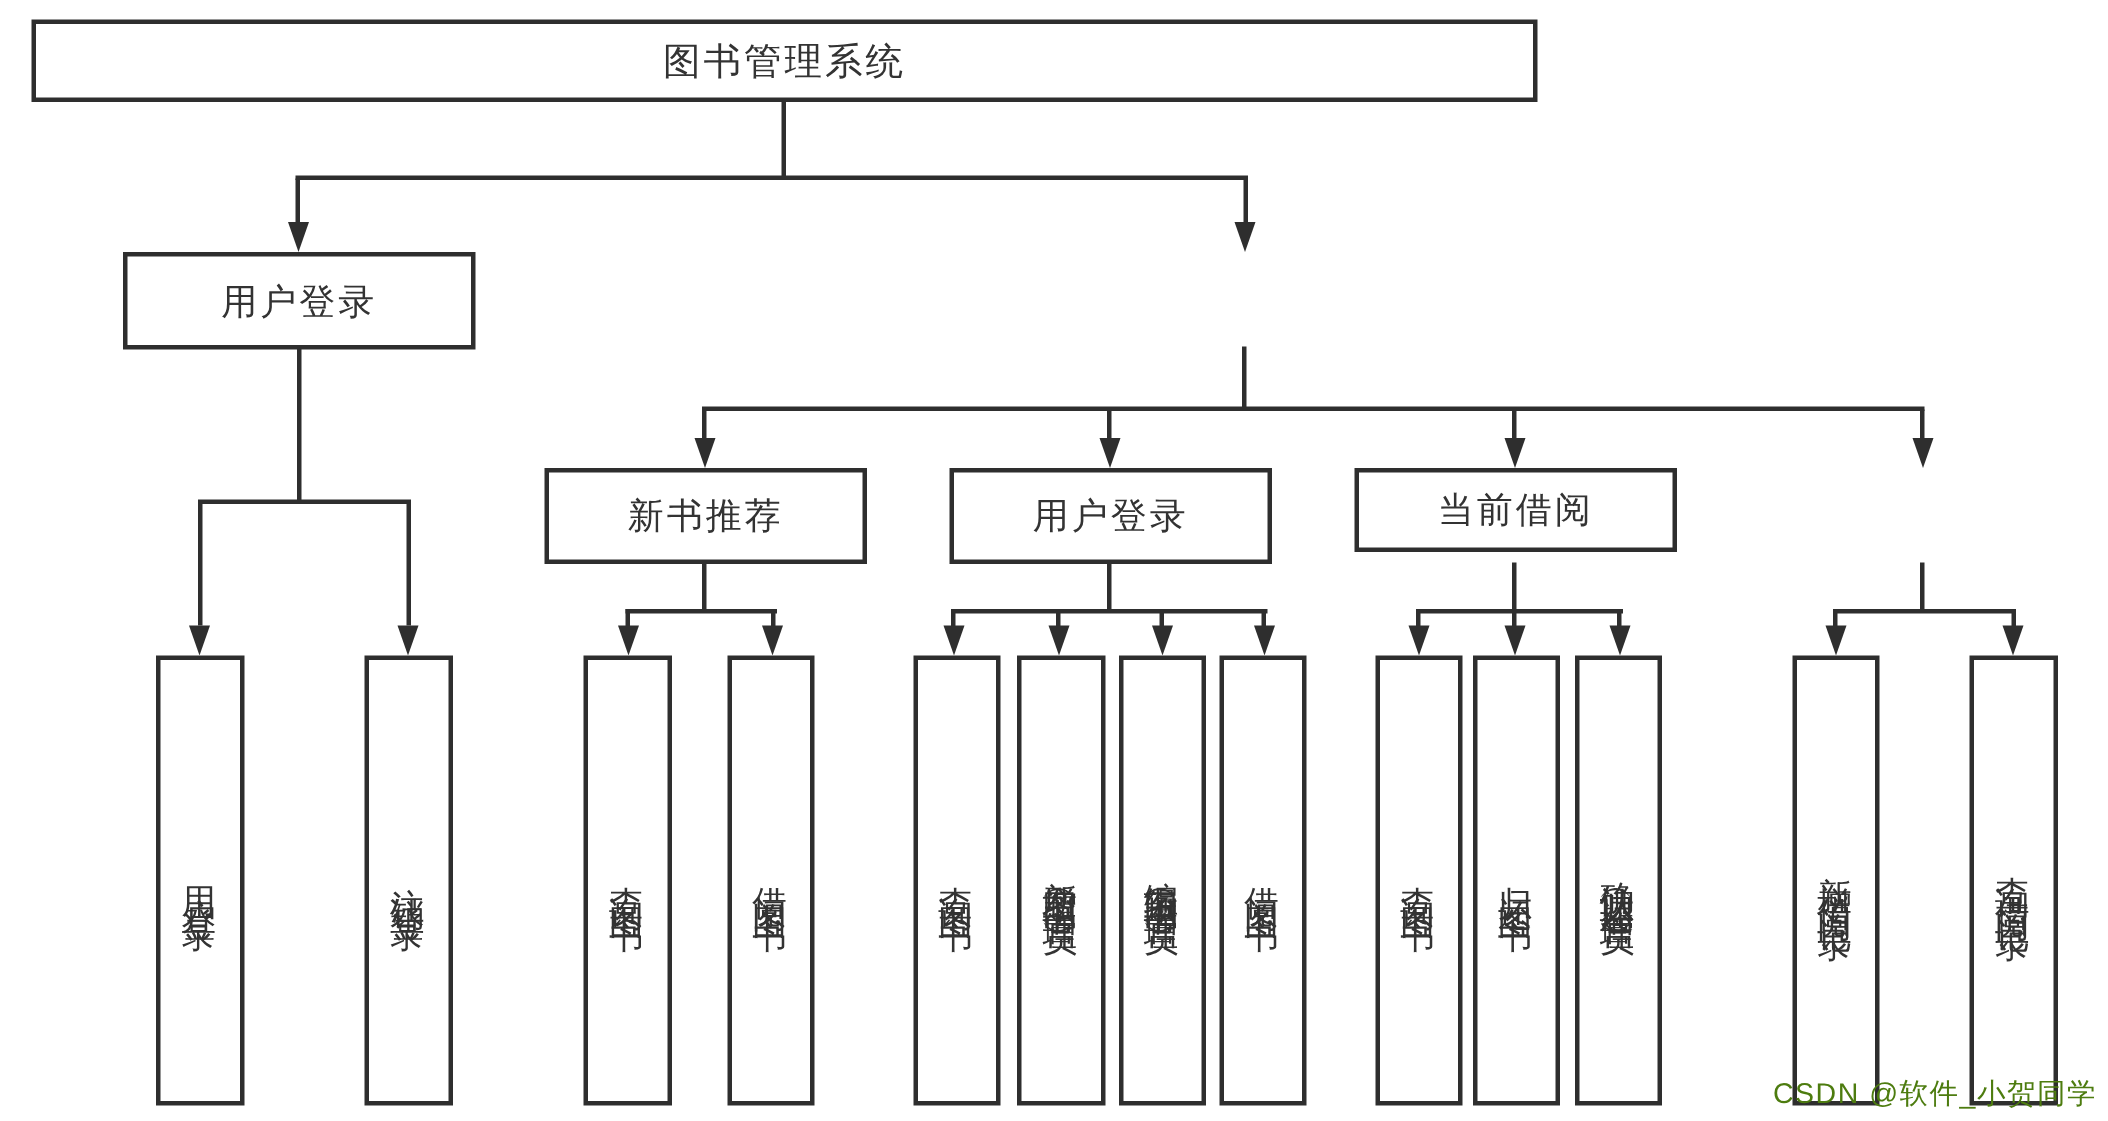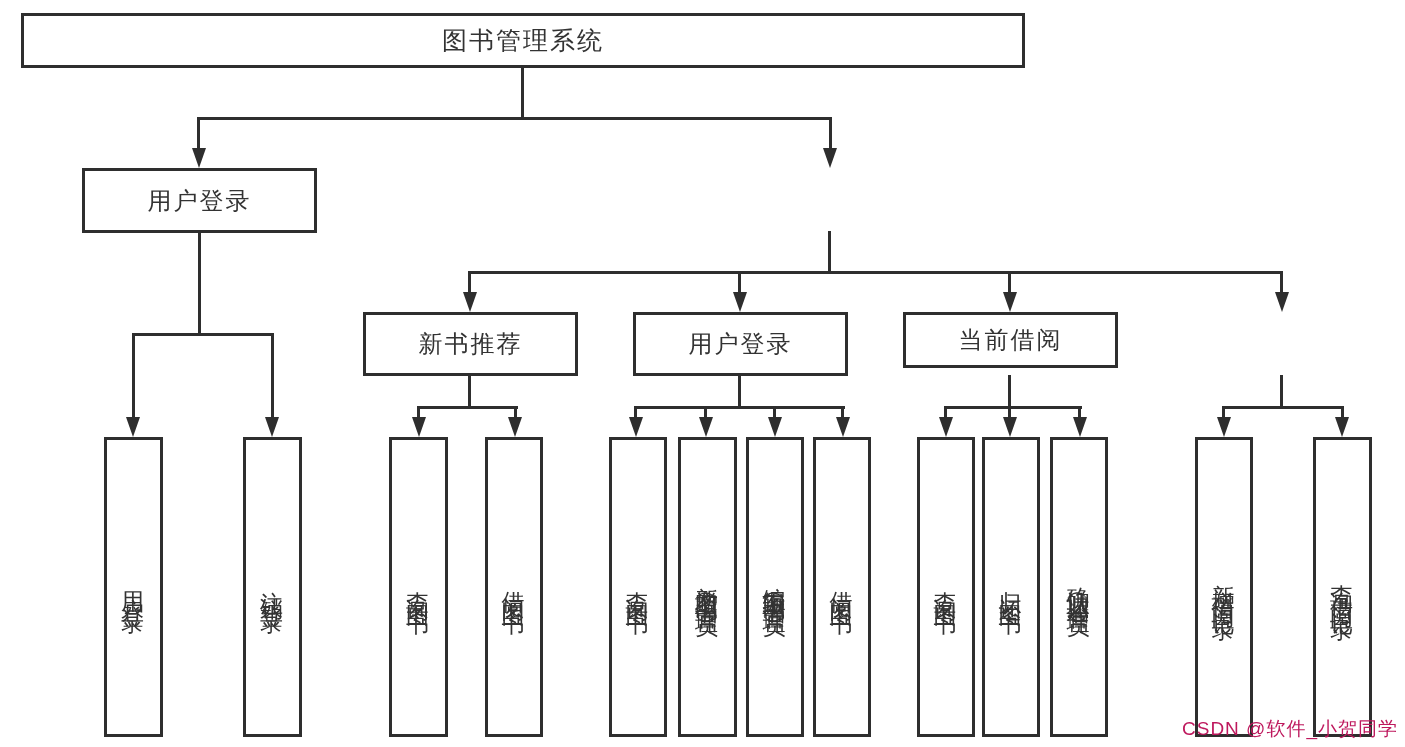--- a/index.html
+++ b/index.html
@@ -24,21 +24,21 @@
   .vbox.long span{letter-spacing:4px;}
   .vl{position:absolute;width:3px;background:#2e2e2e;}
   .hl{position:absolute;height:3px;background:#2e2e2e;}
   .ah{
     position:absolute;width:0;height:0;
     border-left:7px solid transparent;border-right:7px solid transparent;
     border-top:20px solid #2e2e2e;
   }
   .watermark{
     position:absolute;left:1182px;top:716px;z-index:10;
-    color:#be185d;font-size:19px;letter-spacing:1px;white-space:nowrap;
+    color:#4d7c0f;font-size:19px;letter-spacing:1px;white-space:nowrap;
   }
 </style>
 </head>
 <body>
 
 <div id="canvas">
 
   <div class="box root" style="left:21px;top:13px;width:1004px;height:55px;">
     <span>图书管理系统</span>
   </div>

